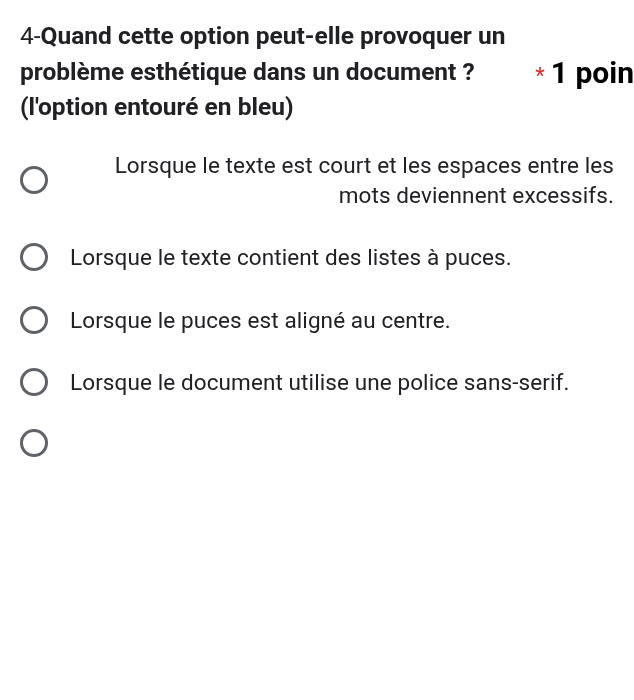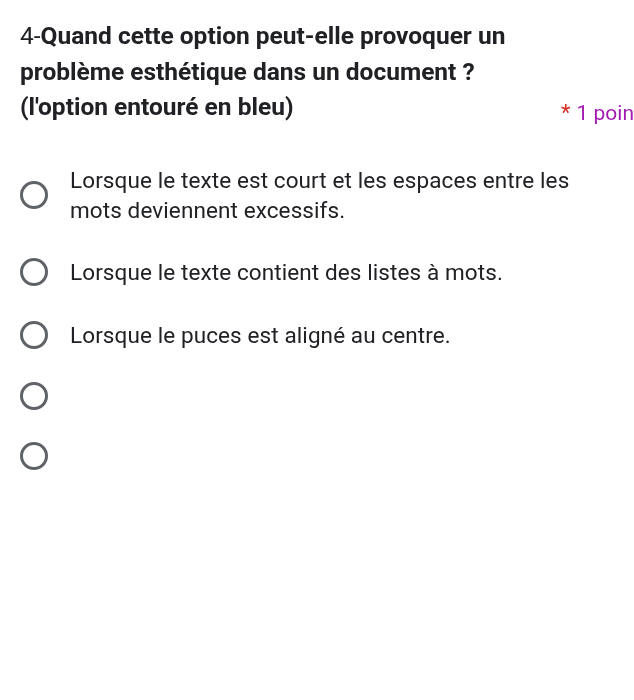--- a/index.html
+++ b/index.html
@@ -10,22 +10,22 @@
     body {
       font-family: Roboto, Arial, sans-serif;
       background: #ffffff;
       width: 634px;
       height: 700px;
       padding: 18px 0 18px 20px;
       overflow: hidden;
     }
     .question-header {
       display: flex;
-      align-items: flex-end;
-      margin-bottom: 40px;
+      align-items: center;
+      margin-bottom: 25px;
       gap: 16px;
     }
     .question-title {
       font-size: 24.5px;
       line-height: 1.45;
       color: #202124;
       flex: 1;
     }
     .question-number {
       font-weight: 400;
@@ -38,29 +38,30 @@
       align-items: baseline;
       gap: 6px;
       white-space: nowrap;
       padding-top: 2px;
     }
     .required-star {
       color: #d93025;
       font-size: 22px;
     }
     .points-label {
-      color: #a21caf;
-      font-size: 21px;
-      font-weight: 400;
+      color: #000000;
+      font-size: 30px;
+      font-weight: 700;
     }
     .options {
       display: flex;
       flex-direction: column;
       gap: 32px;
       padding-right: 20px;
+      text-align: right;
     }
     .option-row {
       display: flex;
       align-items: center;
       gap: 22px;
     }
     .radio-circle {
       flex-shrink: 0;
       width: 28px;
       height: 28px;
@@ -90,29 +91,30 @@
 
 <div class="options">
 
   <label class="option-row">
     <span class="radio-circle"></span>
     <span class="option-label">Lorsque le texte est court et les espaces entre les mots deviennent excessifs.</span>
   </label>
 
   <label class="option-row">
     <span class="radio-circle"></span>
-    <span class="option-label">Lorsque le texte contient des listes à mots.</span>
+    <span class="option-label">Lorsque le texte contient des listes à puces.</span>
   </label>
 
   <label class="option-row">
     <span class="radio-circle"></span>
     <span class="option-label">Lorsque le puces est aligné au centre.</span>
   </label>
 
   <label class="option-row">
     <span class="radio-circle"></span>
+    <span class="option-label">Lorsque le document utilise une police sans-serif.</span>
   </label>
 
   <label class="option-row">
     <span class="radio-circle"></span>
   </label>
 
 </div>
 
 </body></html>

